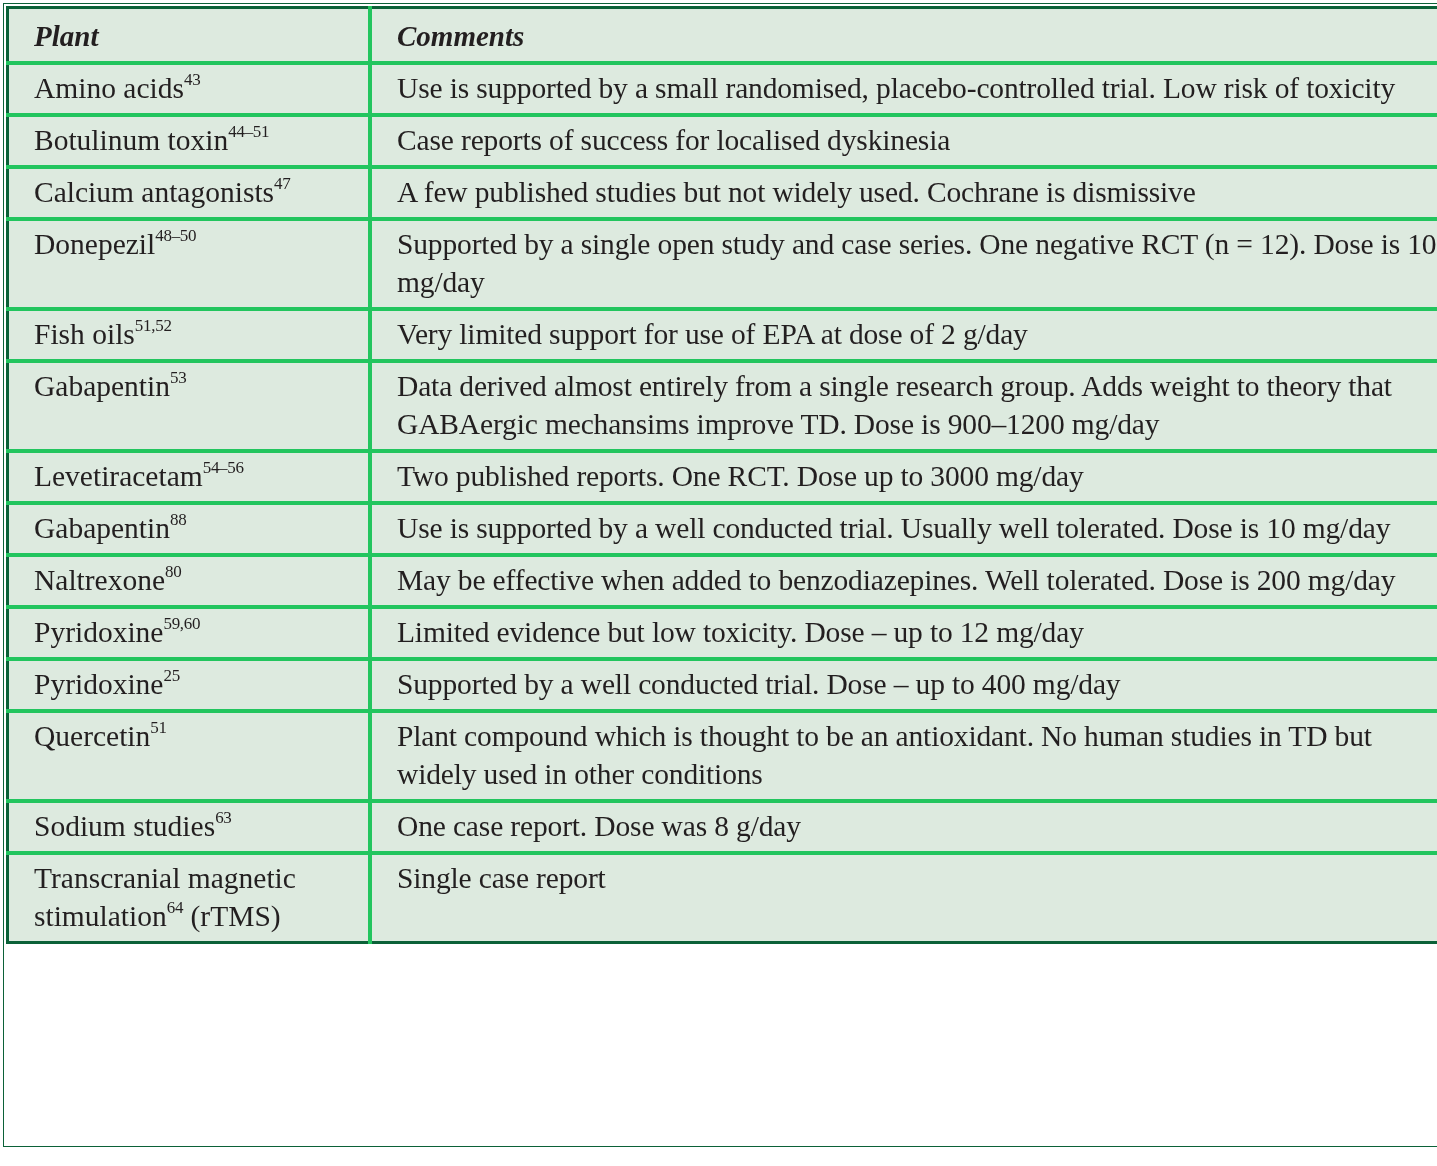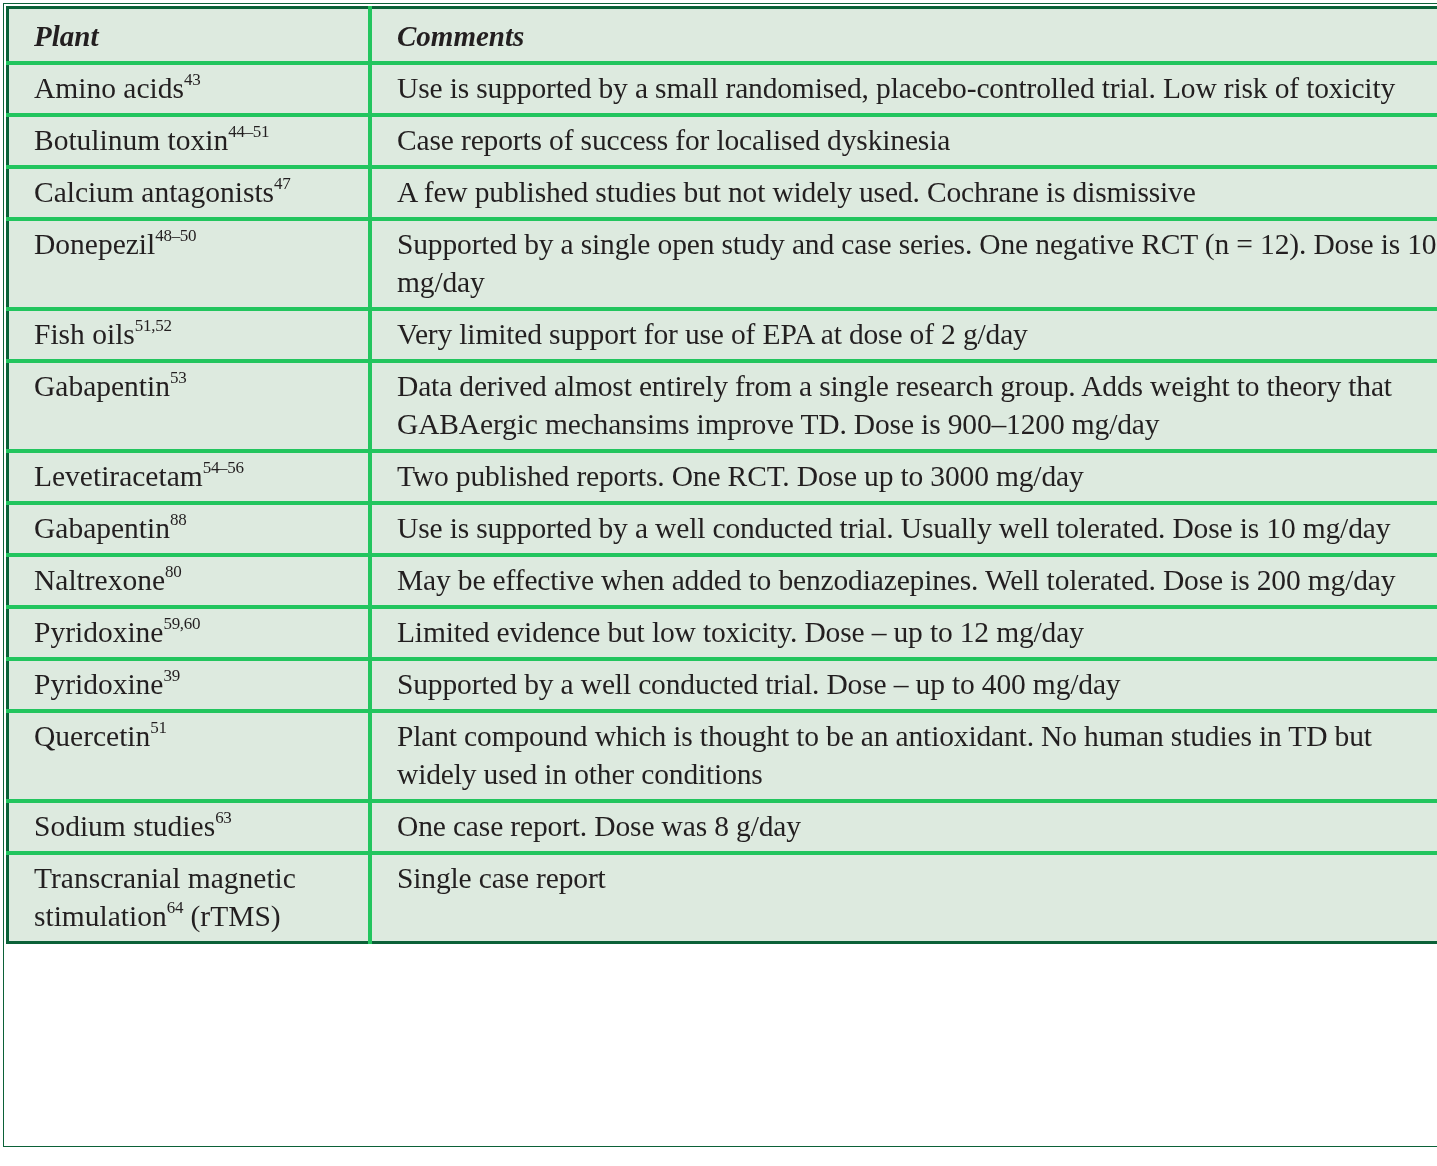--- a/index.html
+++ b/index.html
@@ -88,21 +88,21 @@
     <td><span>Naltrexone</span><sup>80</sup><span></span></td>
     <td class="comment">May be effective when added to benzodiazepines. Well tolerated. Dose is 200 mg/day</td>
   </tr>
 
   <tr>
     <td><span>Pyridoxine</span><sup>59,60</sup><span></span></td>
     <td class="comment">Limited evidence but low toxicity. Dose – up to 12 mg/day</td>
   </tr>
 
   <tr>
-    <td><span>Pyridoxine</span><sup>39</sup><span></span></td>
+    <td><span>Pyridoxine</span><sup>25</sup><span></span></td>
     <td class="comment">Supported by a well conducted trial. Dose – up to 400 mg/day</td>
   </tr>
 
   <tr>
     <td><span>Quercetin</span><sup>51</sup><span></span></td>
     <td class="comment">Plant compound which is thought to be an antioxidant. No human studies in TD but widely used in other conditions</td>
   </tr>
 
   <tr>
     <td><span>Sodium studies</span><sup>63</sup><span></span></td>

